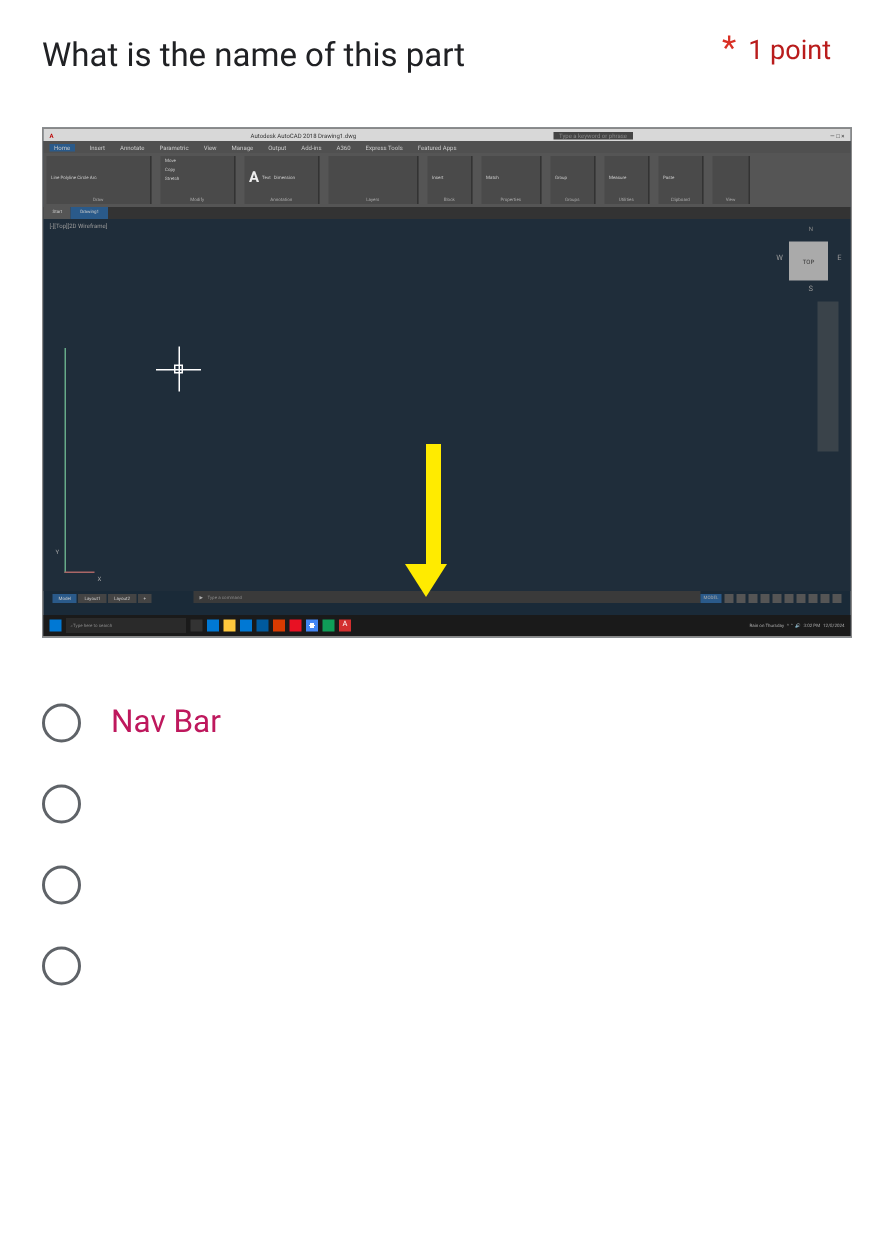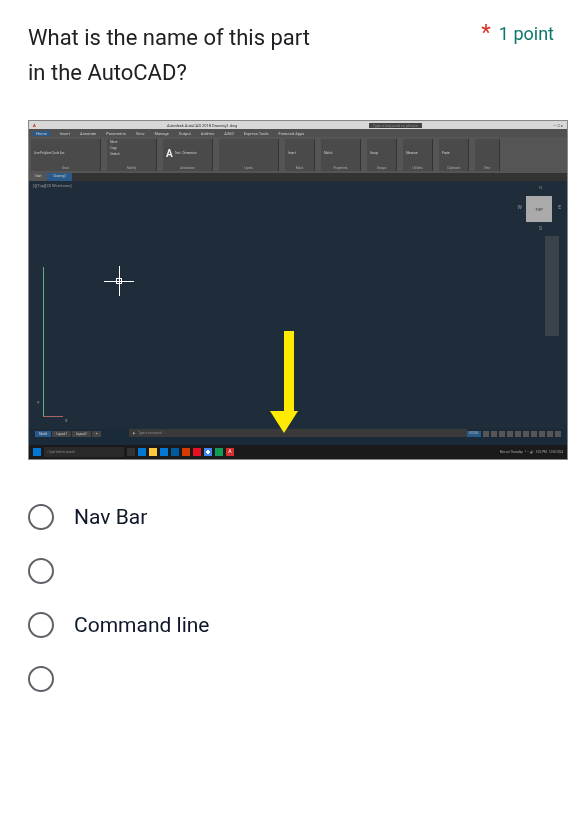--- a/index.html
+++ b/index.html
@@ -30,21 +30,21 @@
       align-items: baseline;
       gap: 8px;
       white-space: nowrap;
       margin-left: 12px;
     }
     .asterisk {
       color: #d93025;
       font-size: 22px;
     }
     .points {
-      color: #0f766e;
+      color: #b91c1c;
       font-size: 18px;
     }
     .autocad-screenshot {
       width: 540px;
       height: 340px;
       margin: 30px 0 20px 0;
       position: relative;
       background: #1a2a38;
       border: 1px solid #888;
     }
@@ -322,38 +322,37 @@
     }
     .radio-circle {
       width: 26px;
       height: 26px;
       border: 2.5px solid #5f6368;
       border-radius: 50%;
       flex-shrink: 0;
     }
     .option-label {
       font-size: 21px;
-      color: #0f172a;
+      color: #be185d;
     }
     .north-label {
       position: absolute;
       top: 4px;
       right: 25px;
       font-size: 4px;
       color: #888;
     }
   </style>
 </head>
 <body>
 
 <div class="question-header">
   <div class="question-text">
     <span>What is the name of this part</span>
     <br>
-    <span>in the AutoCAD?</span>
   </div>
   <div class="required-indicator">
     <span class="asterisk">*</span>
     <span class="points">1 point</span>
   </div>
 </div>
 
 <div class="autocad-screenshot">
   <div class="titlebar">
     <span style="color:#b00;font-weight:bold;">A</span>
@@ -524,18 +523,17 @@
 <div class="options-container">
   <div class="option-row">
     <div class="radio-circle"></div>
     <span class="option-label">Nav Bar</span>
   </div>
   <div class="option-row">
     <div class="radio-circle"></div>
   </div>
   <div class="option-row">
     <div class="radio-circle"></div>
-    <span class="option-label">Command line</span>
   </div>
   <div class="option-row">
     <div class="radio-circle"></div>
   </div>
 </div>
 
 </body></html>

